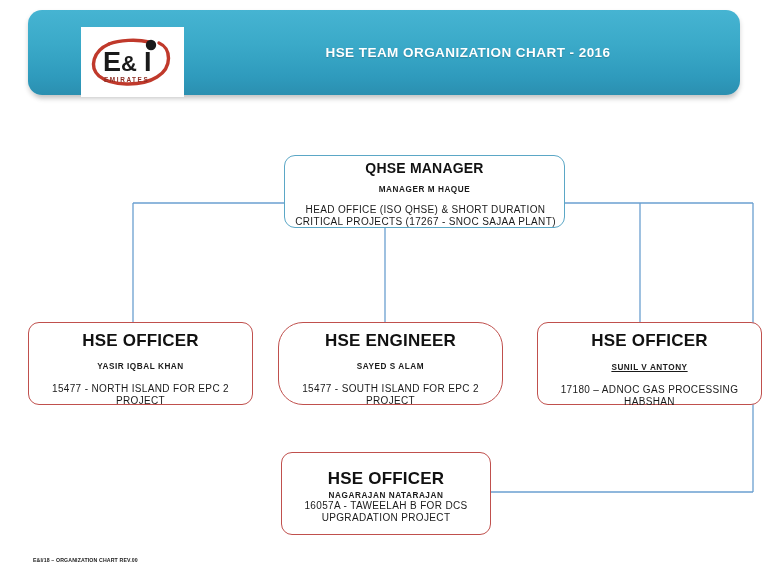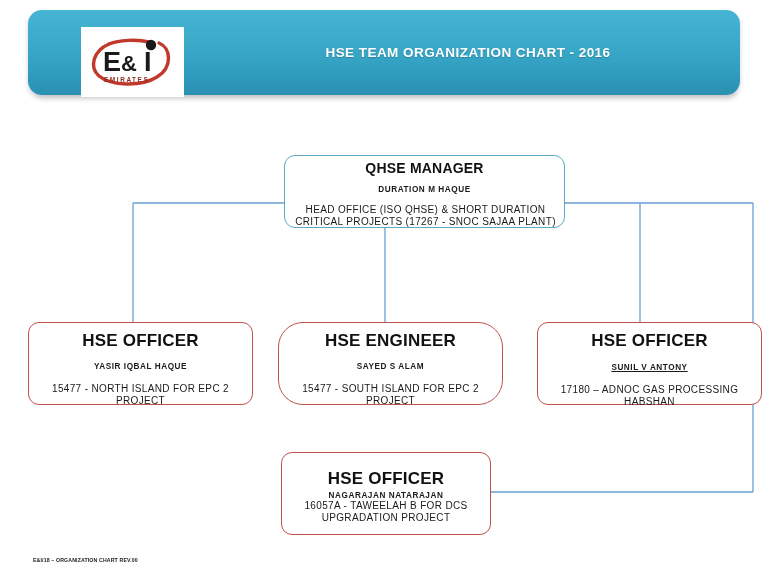--- a/index.html
+++ b/index.html
@@ -148,27 +148,27 @@
     <line x1="385" y1="203" x2="385" y2="322" stroke="#6a9fd0" stroke-width="1.3"></line>
 
     <line x1="640" y1="203" x2="640" y2="322" stroke="#6a9fd0" stroke-width="1.3"></line>
 
     <line x1="753" y1="203" x2="753" y2="492" stroke="#6a9fd0" stroke-width="1.3"></line>
     <line x1="753" y1="492" x2="491" y2="492" stroke="#6a9fd0" stroke-width="1.3"></line>
   </svg>
 
   <div class="node blue" id="node-qhse">
     <div class="title">QHSE MANAGER</div>
-    <div class="person">DURATION M HAQUE</div>
+    <div class="person">MANAGER M HAQUE</div>
     <div class="detail">HEAD OFFICE (ISO QHSE) &amp; SHORT DURATION CRITICAL PROJECTS (17267 - SNOC SAJAA PLANT)</div>
   </div>
 
   <div class="node red row-node" id="node-left">
     <div class="title">HSE OFFICER</div>
-    <div class="person">YASIR IQBAL HAQUE</div>
+    <div class="person">YASIR IQBAL KHAN</div>
     <div class="detail">15477 - NORTH ISLAND FOR EPC 2 PROJECT</div>
   </div>
 
   <div class="node red row-node" id="node-mid">
     <div class="title">HSE ENGINEER</div>
     <div class="person">SAYED S  ALAM</div>
     <div class="detail">15477 - SOUTH ISLAND FOR EPC 2 PROJECT</div>
   </div>
 
   <div class="node red row-node" id="node-right">

